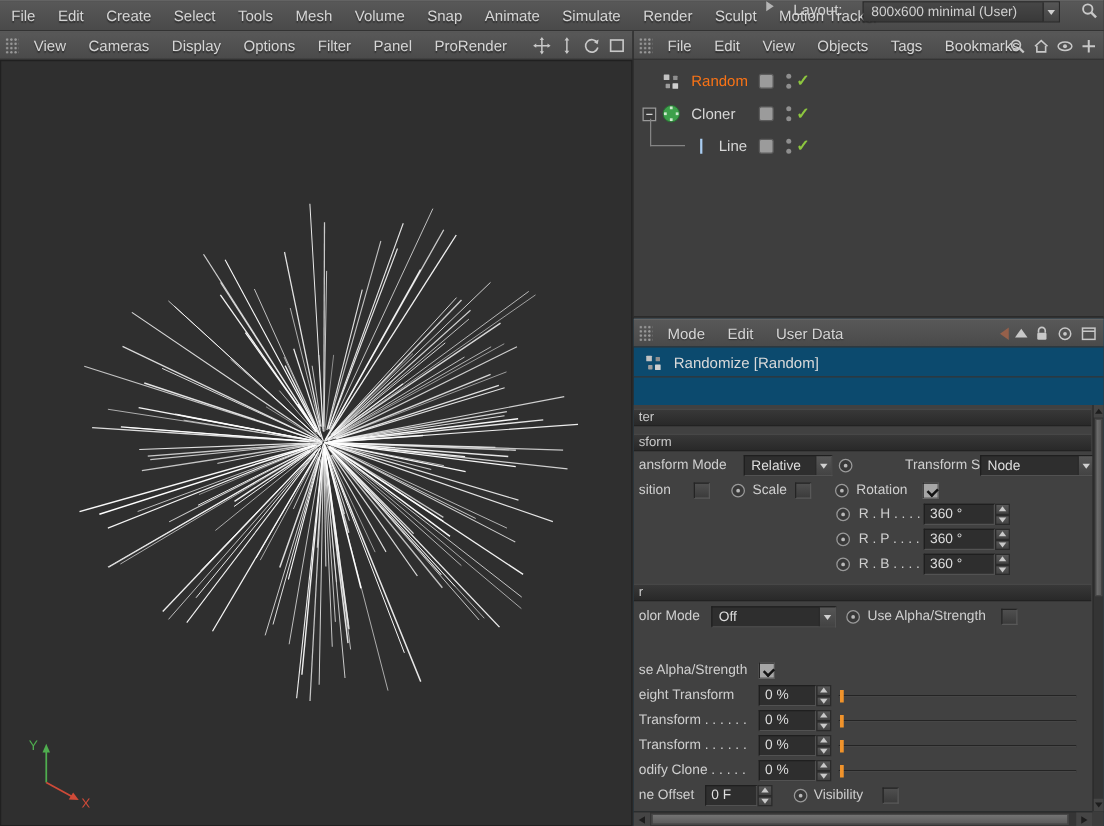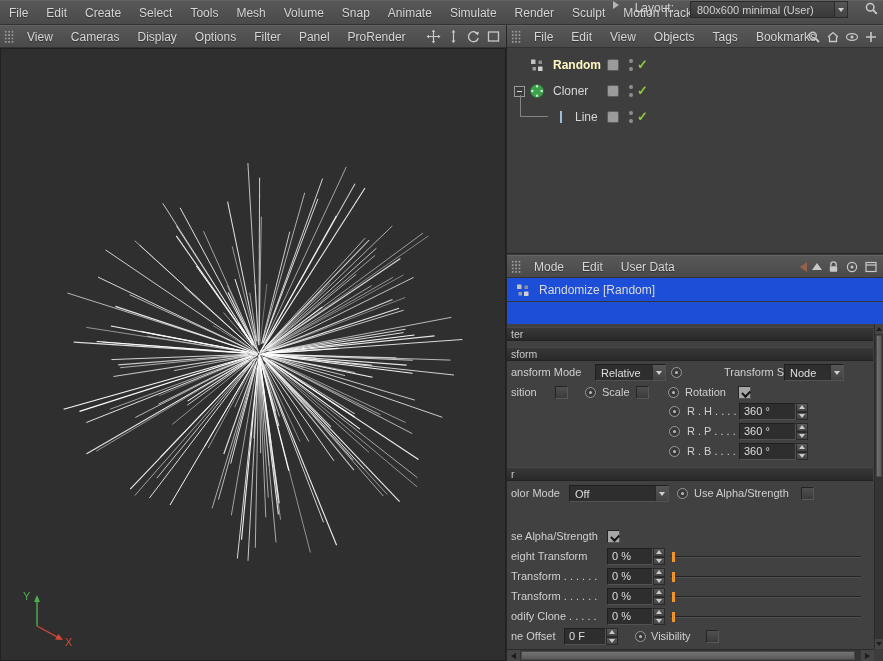--- a/index.html
+++ b/index.html
@@ -12,21 +12,21 @@
   .tri-r{display:inline-block;width:0;height:0;border-top:4px solid transparent;border-bottom:4px solid transparent;border-left:6px solid #b5b5b5;}
   .tri-l{display:inline-block;width:0;height:0;border-top:5px solid transparent;border-bottom:5px solid transparent;border-right:7px solid #96604a;}
   .tri-up{display:inline-block;width:0;height:0;border-left:5px solid transparent;border-right:5px solid transparent;border-bottom:7px solid #c8c8c8;}
   
   #topbar{left:0;top:0;width:883px;height:25px;}
   #vp-menubar{left:0;top:25px;width:506px;height:23px;}
   #vp-canvas{position:absolute;left:0;top:48px;width:506px;height:613px;background:#2f2f2f;border:1px solid #202020;}
   #col-divider{position:absolute;left:506px;top:25px;width:1px;height:636px;background:#262626;}
   #om-menubar{left:507px;top:25px;width:376px;height:23px;}
   #om-body{position:absolute;left:507px;top:48px;width:376px;height:206px;background:#3e3e3e;border-bottom:1px solid #262626;}
-  #am-panel{position:absolute;left:507px;top:255px;width:376px;height:406px;background:#1d4ed8;}
+  #am-panel{position:absolute;left:507px;top:255px;width:376px;height:406px;background:#0c4a6e;}
   #am-menubar{left:0;top:0;width:376px;height:23px;}
   #am-title{position:absolute;left:0;top:23px;width:376px;height:24px;display:flex;align-items:center;gap:8px;padding-left:8px;border-bottom:1px solid #353535;}
   #am-tabs{position:absolute;left:4px;top:49px;height:20px;display:flex;gap:1px;}
   #am-content{position:absolute;left:0;top:69px;width:376px;height:325px;background:#414141;overflow:hidden;}
   
   .layout-group{position:absolute;right:4px;top:0;bottom:0;display:flex;align-items:flex-start;gap:16px;}
   .layout-dd{width:158px;height:17px;background:linear-gradient(#474747,#393939);border:1px solid #2a2a2a;display:flex;align-items:center;font-size:11px;color:#cfcfcf;}
   .layout-dd .val{flex:1;padding:0 6px;white-space:nowrap;overflow:hidden;}
   .caret{width:13px;align-self:stretch;display:flex;align-items:center;justify-content:center;border-left:1px solid #2a2a2a;background:linear-gradient(#565656,#434343);}
   .caret::after{content:"";border-left:3.5px solid transparent;border-right:3.5px solid transparent;border-top:4.5px solid #d0d0d0;}
@@ -341,21 +341,21 @@
 
 <div id="om-body">
 
   <div class="obj-row" style="top:5px;">
     <svg class="obj-icon" style="left:22px;" width="16" height="16" viewBox="0 0 16 16">
         <rect x="2" y="2.5" width="4.5" height="4.5" rx="0.5" fill="#c2c2c2"></rect>
         <rect x="9.5" y="3.5" width="3.5" height="3.5" rx="0.5" fill="#8f8f8f"></rect>
         <rect x="3.5" y="10" width="3.5" height="3.5" rx="0.5" fill="#9d9d9d"></rect>
         <rect x="9" y="9.5" width="4.5" height="4.5" rx="0.5" fill="#d0d0d0"></rect>
       </svg>
-    <span class="obj-label" style="left: 46px; color: #fef9c3; font-weight: bold;">Random</span>
+    <span class="obj-label" style="left: 46px; color: #f97316;">Random</span>
     <span class="swatch"></span>
     <span class="vdots">
         <i></i>
         <i class="b"></i>
       </span>
     <span class="om-check">✓</span>
   </div>
 
   <div class="obj-row" style="top:31px;">
     <span class="expander"></span>
@@ -434,21 +434,21 @@
     <div class="hdr" style="top:3px;">ter</div>
 
     <div class="arow" style="top:40px;">
       <span class="lbl" style="left:4px;">ansform Mode</span>
       <div class="dd" style="left:88px;width:71px;">
         <span class="val">Relative</span>
         <span class="caret"></span>
       </div>
       <span class="rec" style="left:164px;"></span>
       <span class="lbl" style="left:181px;margin-left:36px;">Transform Space</span>
-      <div class="dd" style="left:277px;width:60px;">
+      <div class="dd" style="left:277px;width:92px;">
         <span class="val">Node</span>
         <span class="caret"></span>
       </div>
     </div>
 
     <div class="arow" style="top:60px;">
       <span class="lbl" style="left:4px;">sition</span>
       <span class="chk" style="left:48px;"></span>
       <span class="rec" style="left:78px;"></span>
       <span class="lbl" style="left:95px;">Scale</span>

